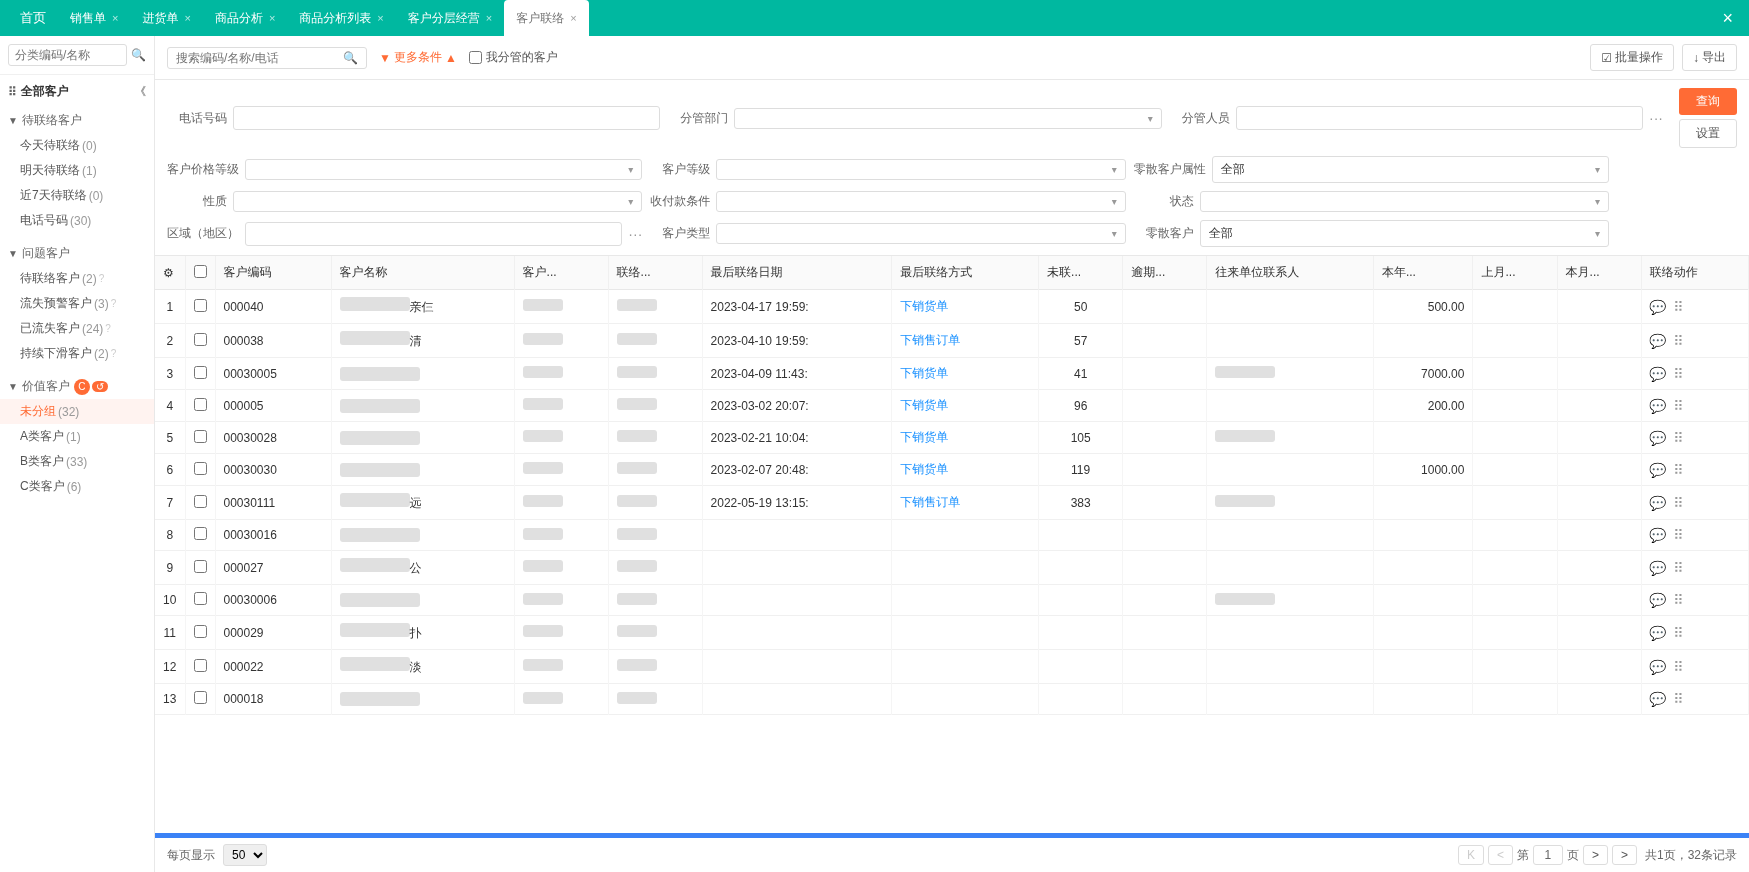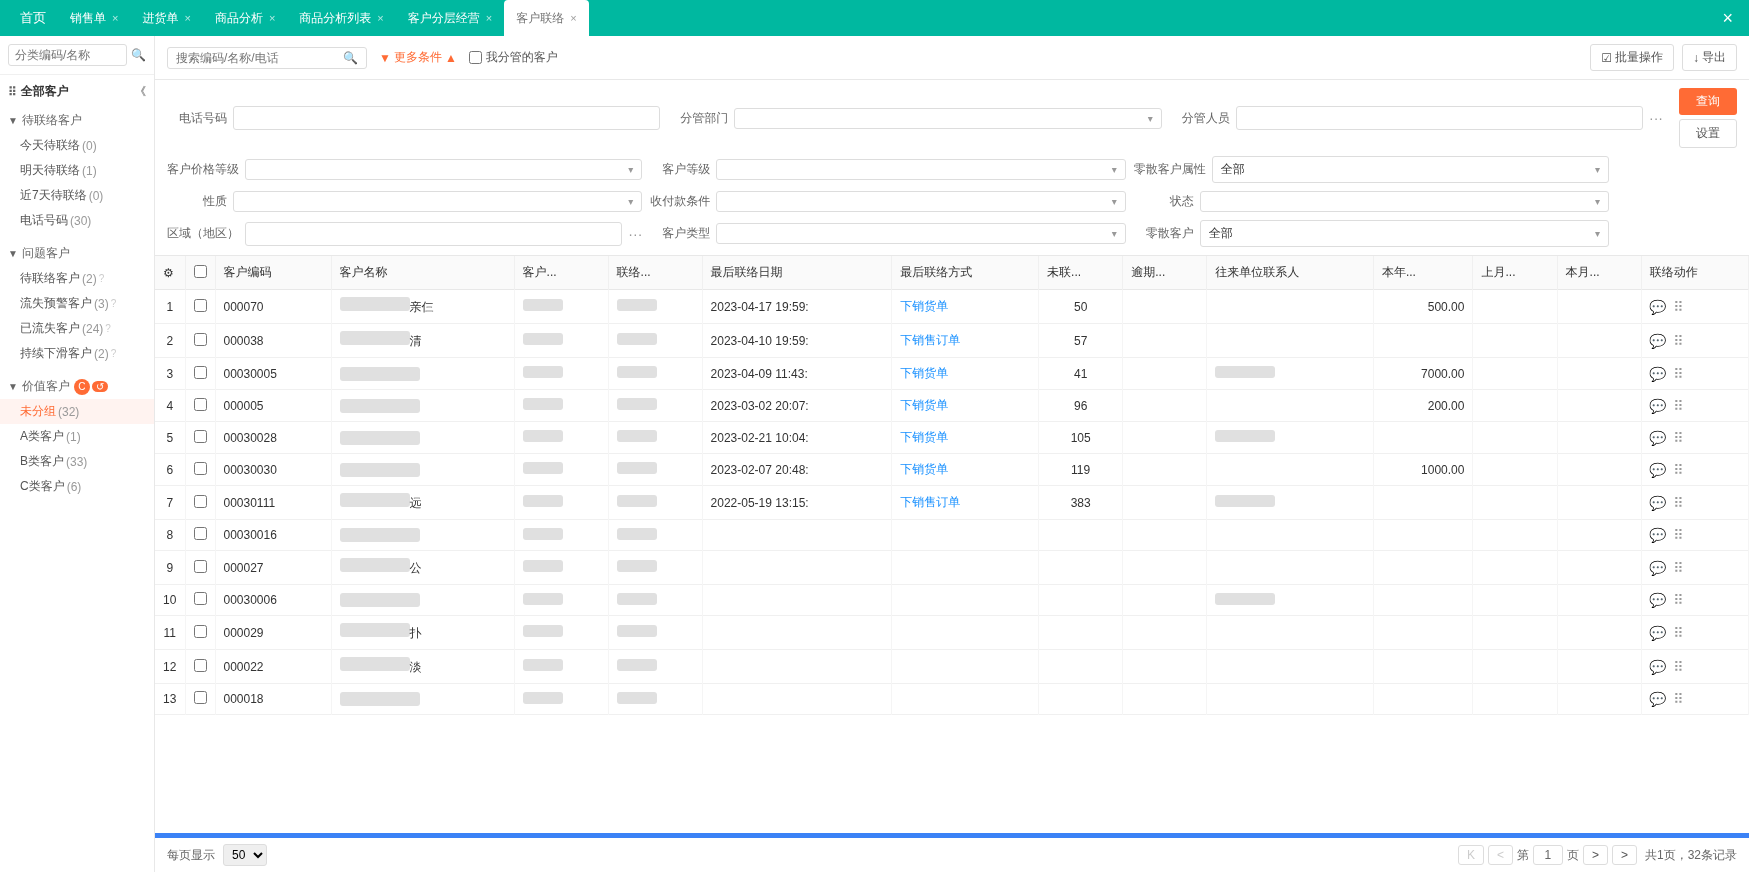--- a/index.html
+++ b/index.html
@@ -688,21 +688,21 @@
             <th>本年...</th>
             <th>上月...</th>
             <th>本月...</th>
             <th>联络动作</th>
           </tr>
         </thead>
         <tbody id="table-body">
         <tr>
               <td class="center">1</td>
               <td class="center"><input type="checkbox" style=""></td>
-              <td>000070</td>
+              <td>000040</td>
               <td><span class="blurred" style="min-width:70px;height:14px;display:inline-block;"> </span>亲仨</td>
               <td><span class="blurred" style="min-width:40px;height:12px;display:inline-block;"> </span></td>
               <td><span class="blurred" style="min-width:40px;height:12px;display:inline-block;"> </span></td>
               <td>2023-04-17 19:59:</td>
               <td><a class="td-link" href="#">下销货单</a></td>
               <td class="center">50</td>
               <td></td>
               <td></td>
               <td class="number">500.00</td>
               <td class="number"></td>

